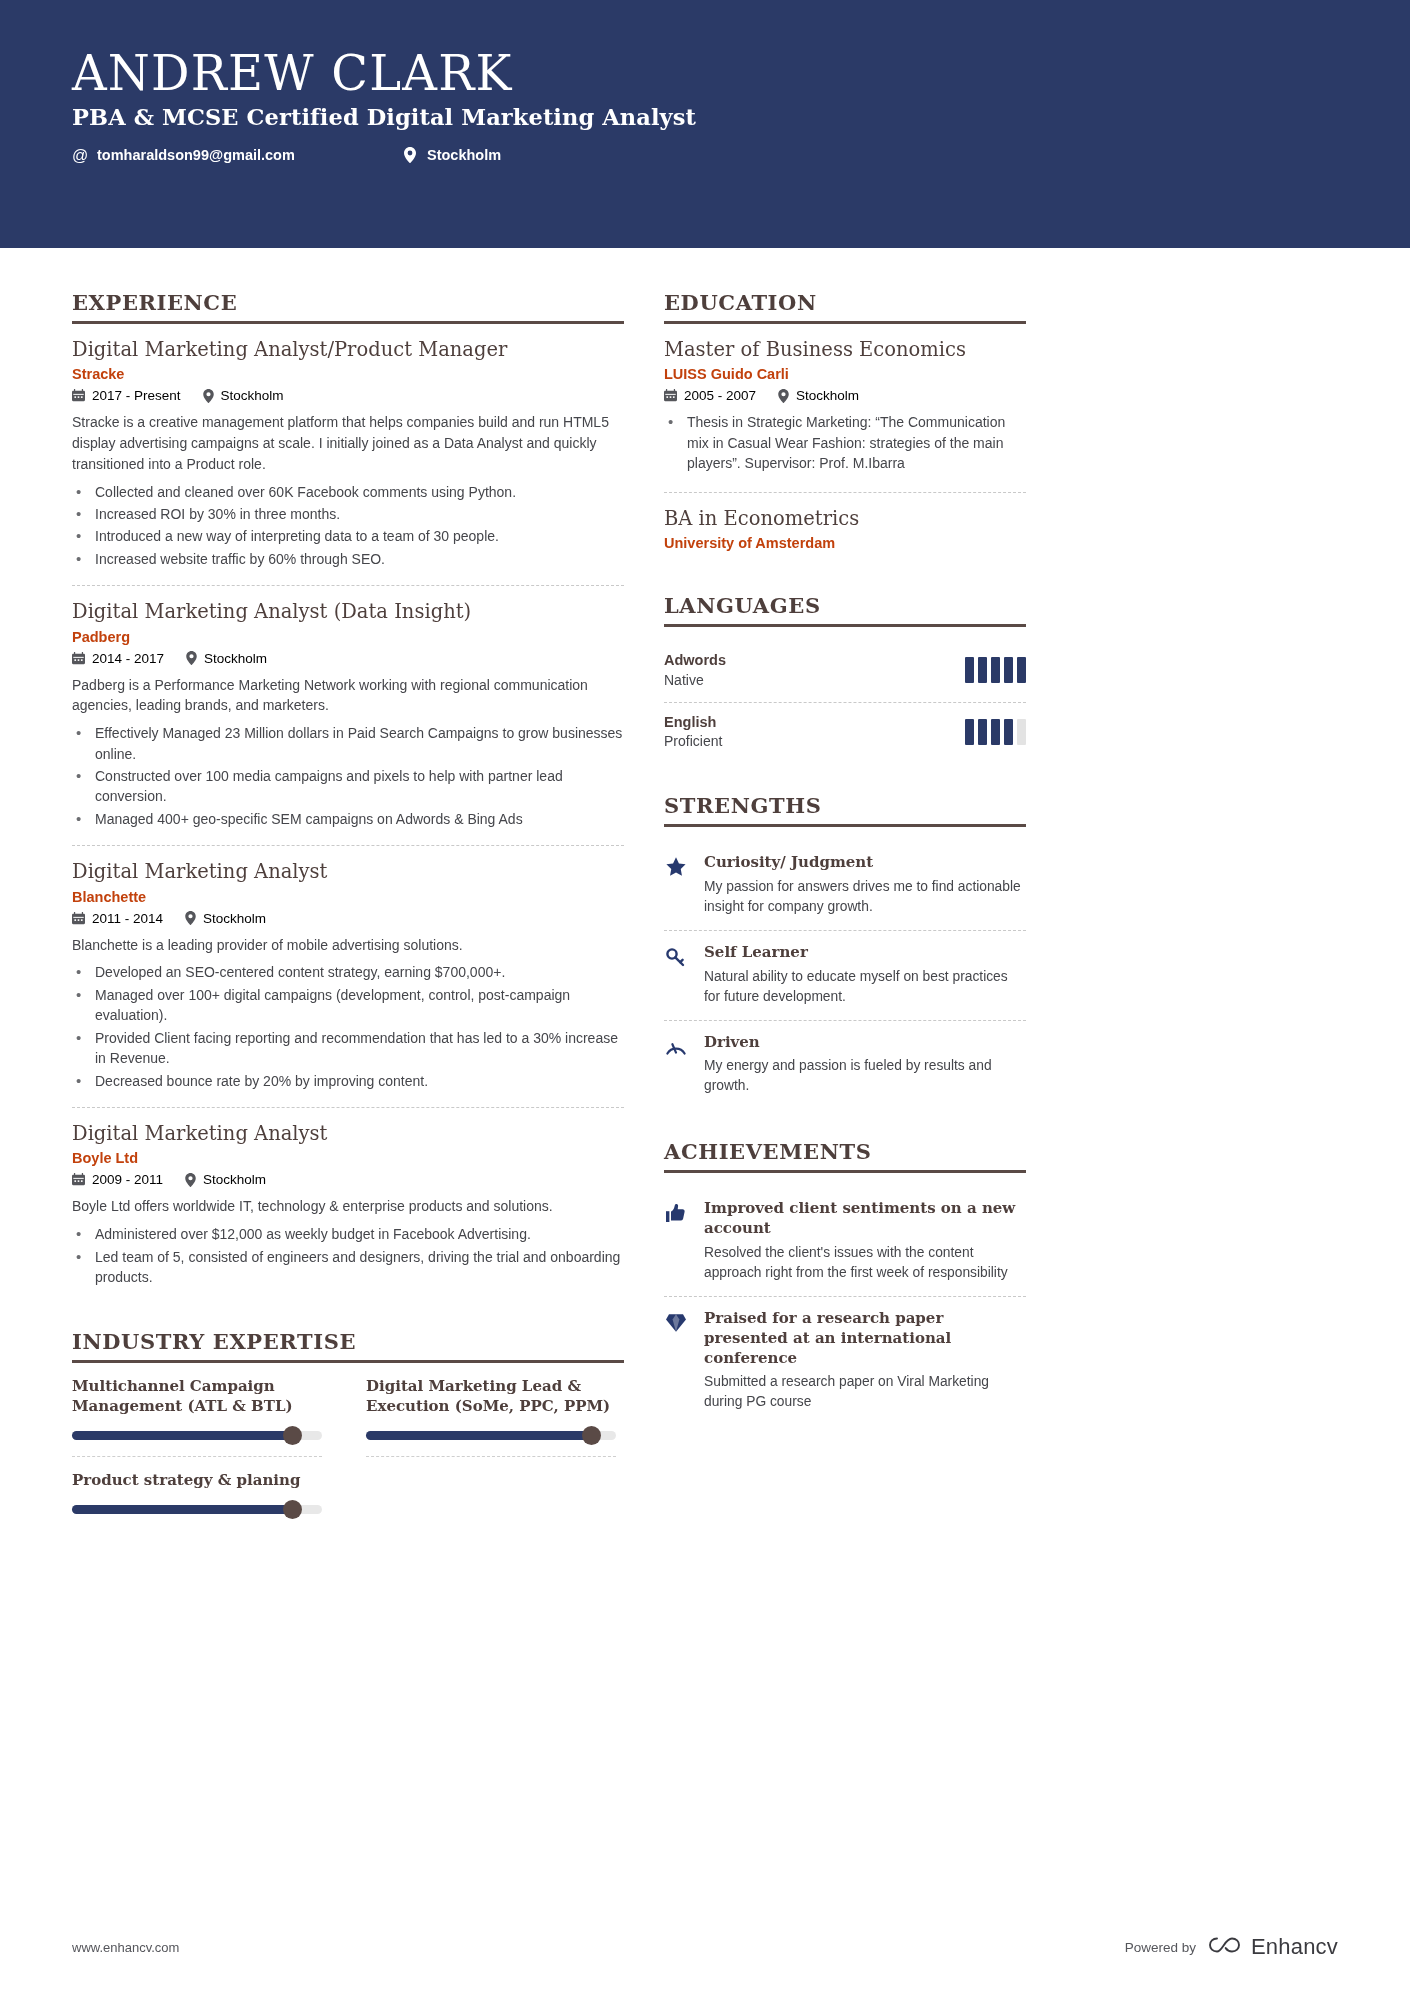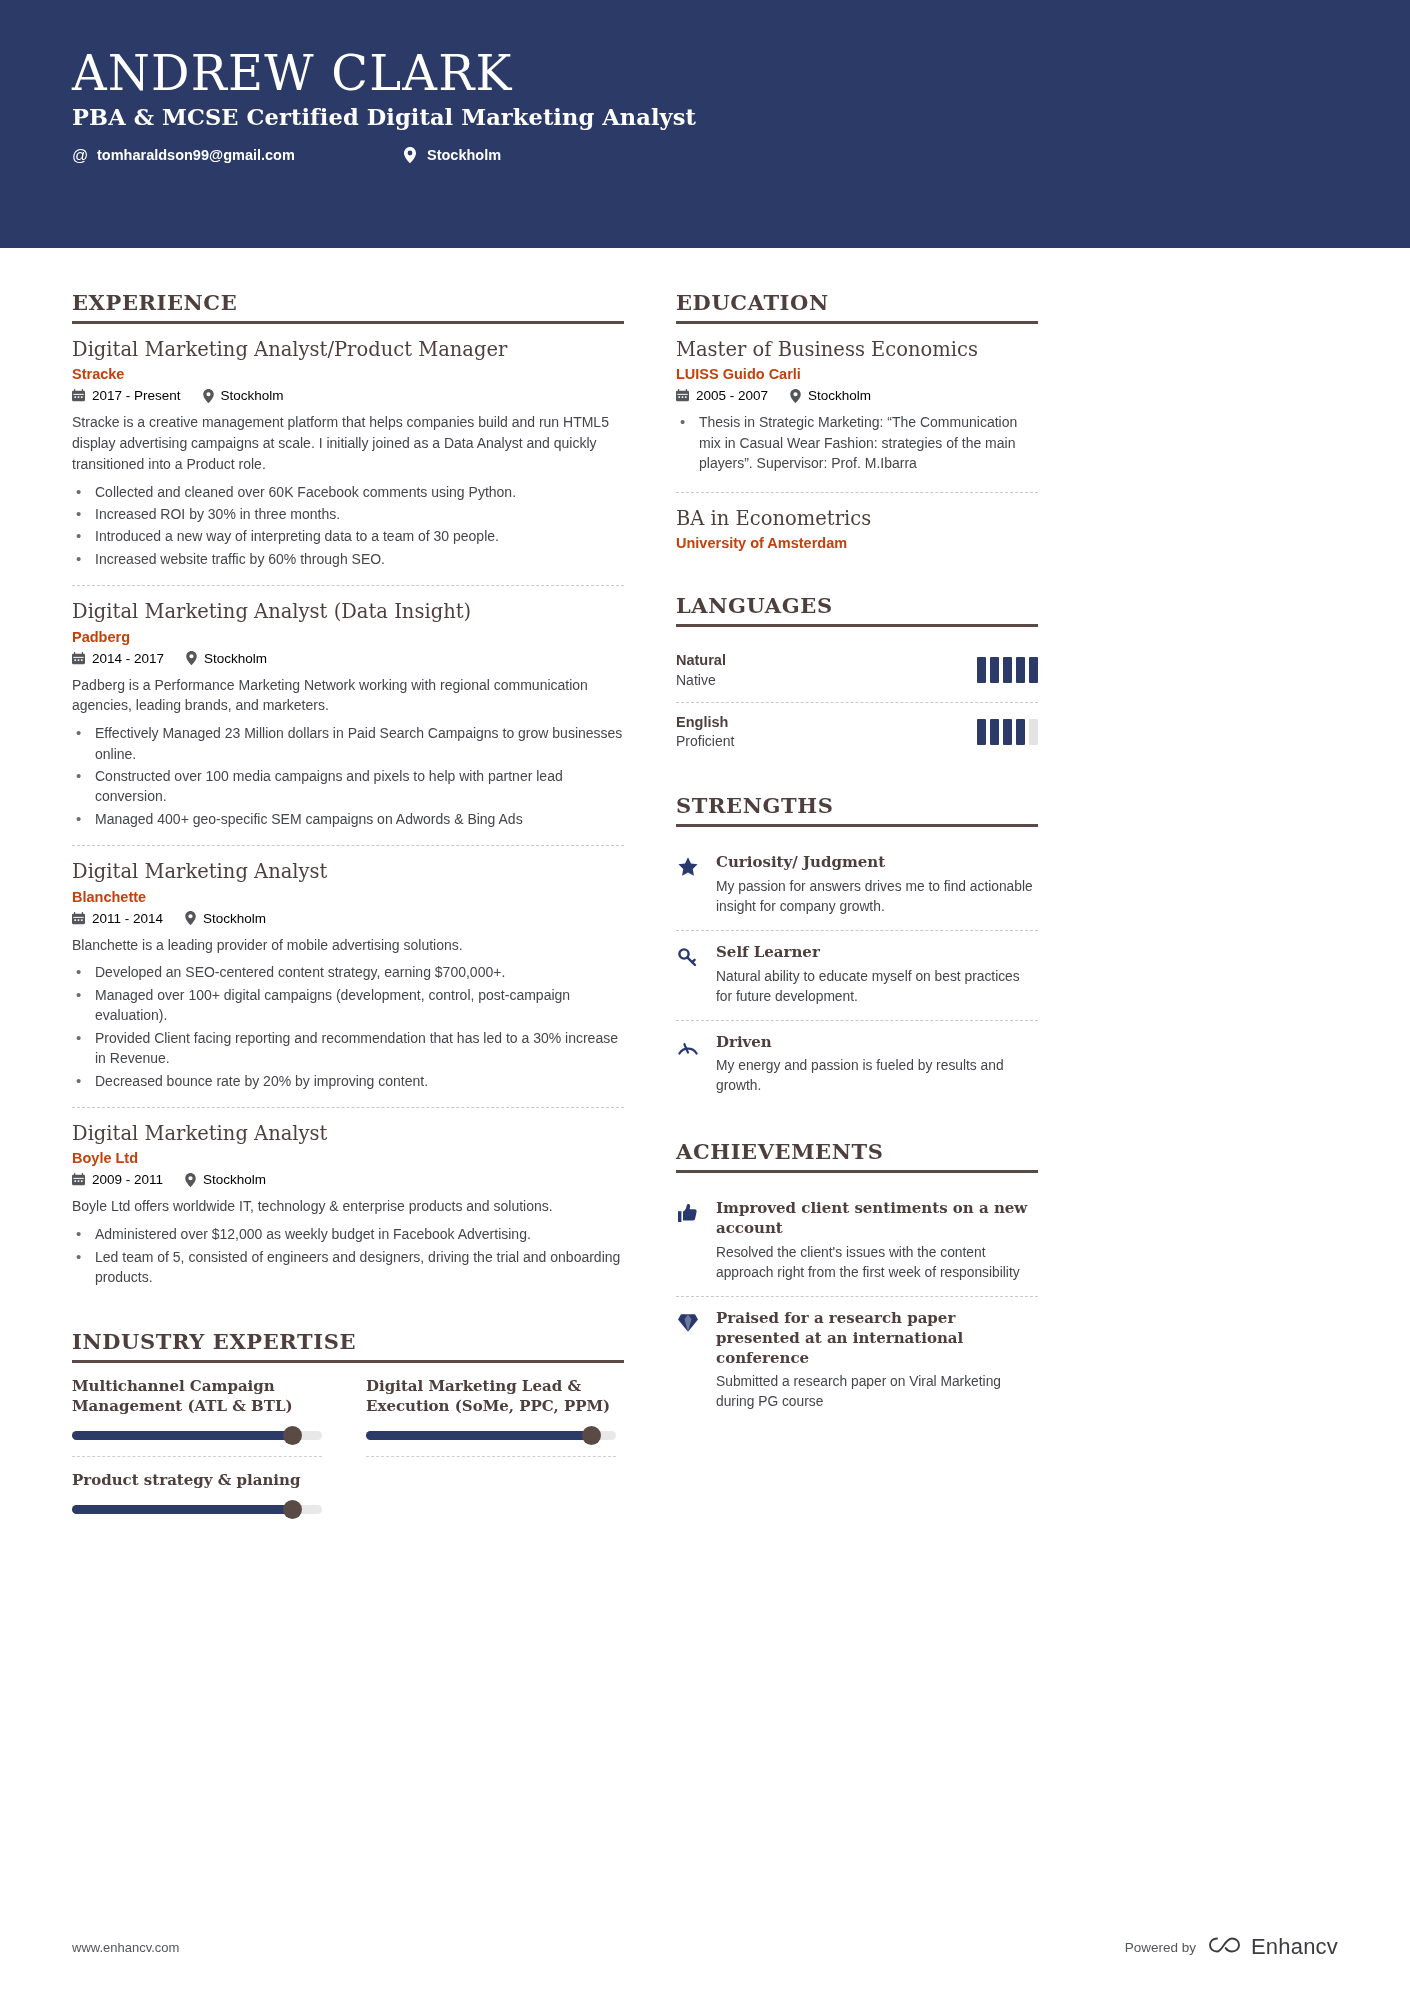--- a/index.html
+++ b/index.html
@@ -84,21 +84,21 @@
     line-height: 1;
     color: #ffffff;
   }
 
   .links-lines span { display: block; }
 
   
   .body-wrap {
     display: flex;
     padding: 42px 72px 0 72px;
-    gap: 52px;
+    gap: 40px;
     align-items: flex-start;
   }
 
   .col-left  { width: 552px; flex: 0 0 552px; }
   .col-right { width: 362px; flex: 0 0 362px; }
 
   
   .section { margin-bottom: 30px; }
 
   .section-title {
@@ -581,21 +581,21 @@
           <div class="entry-title">BA in Econometrics</div>
           <div class="entry-company">University of Amsterdam</div>
         </div>
       </div>
 
       <div class="section">
         <div class="section-title">LANGUAGES</div>
 
         <div class="lang-item">
           <div>
-            <div class="lang-name">Natural</div>
+            <div class="lang-name">Adwords</div>
             <div class="lang-level">Native</div>
           </div>
           <div class="lang-bars">
             <i class="on"></i>
             <i class="on"></i>
             <i class="on"></i>
             <i class="on"></i>
             <i class="on"></i>
           </div>
         </div>

